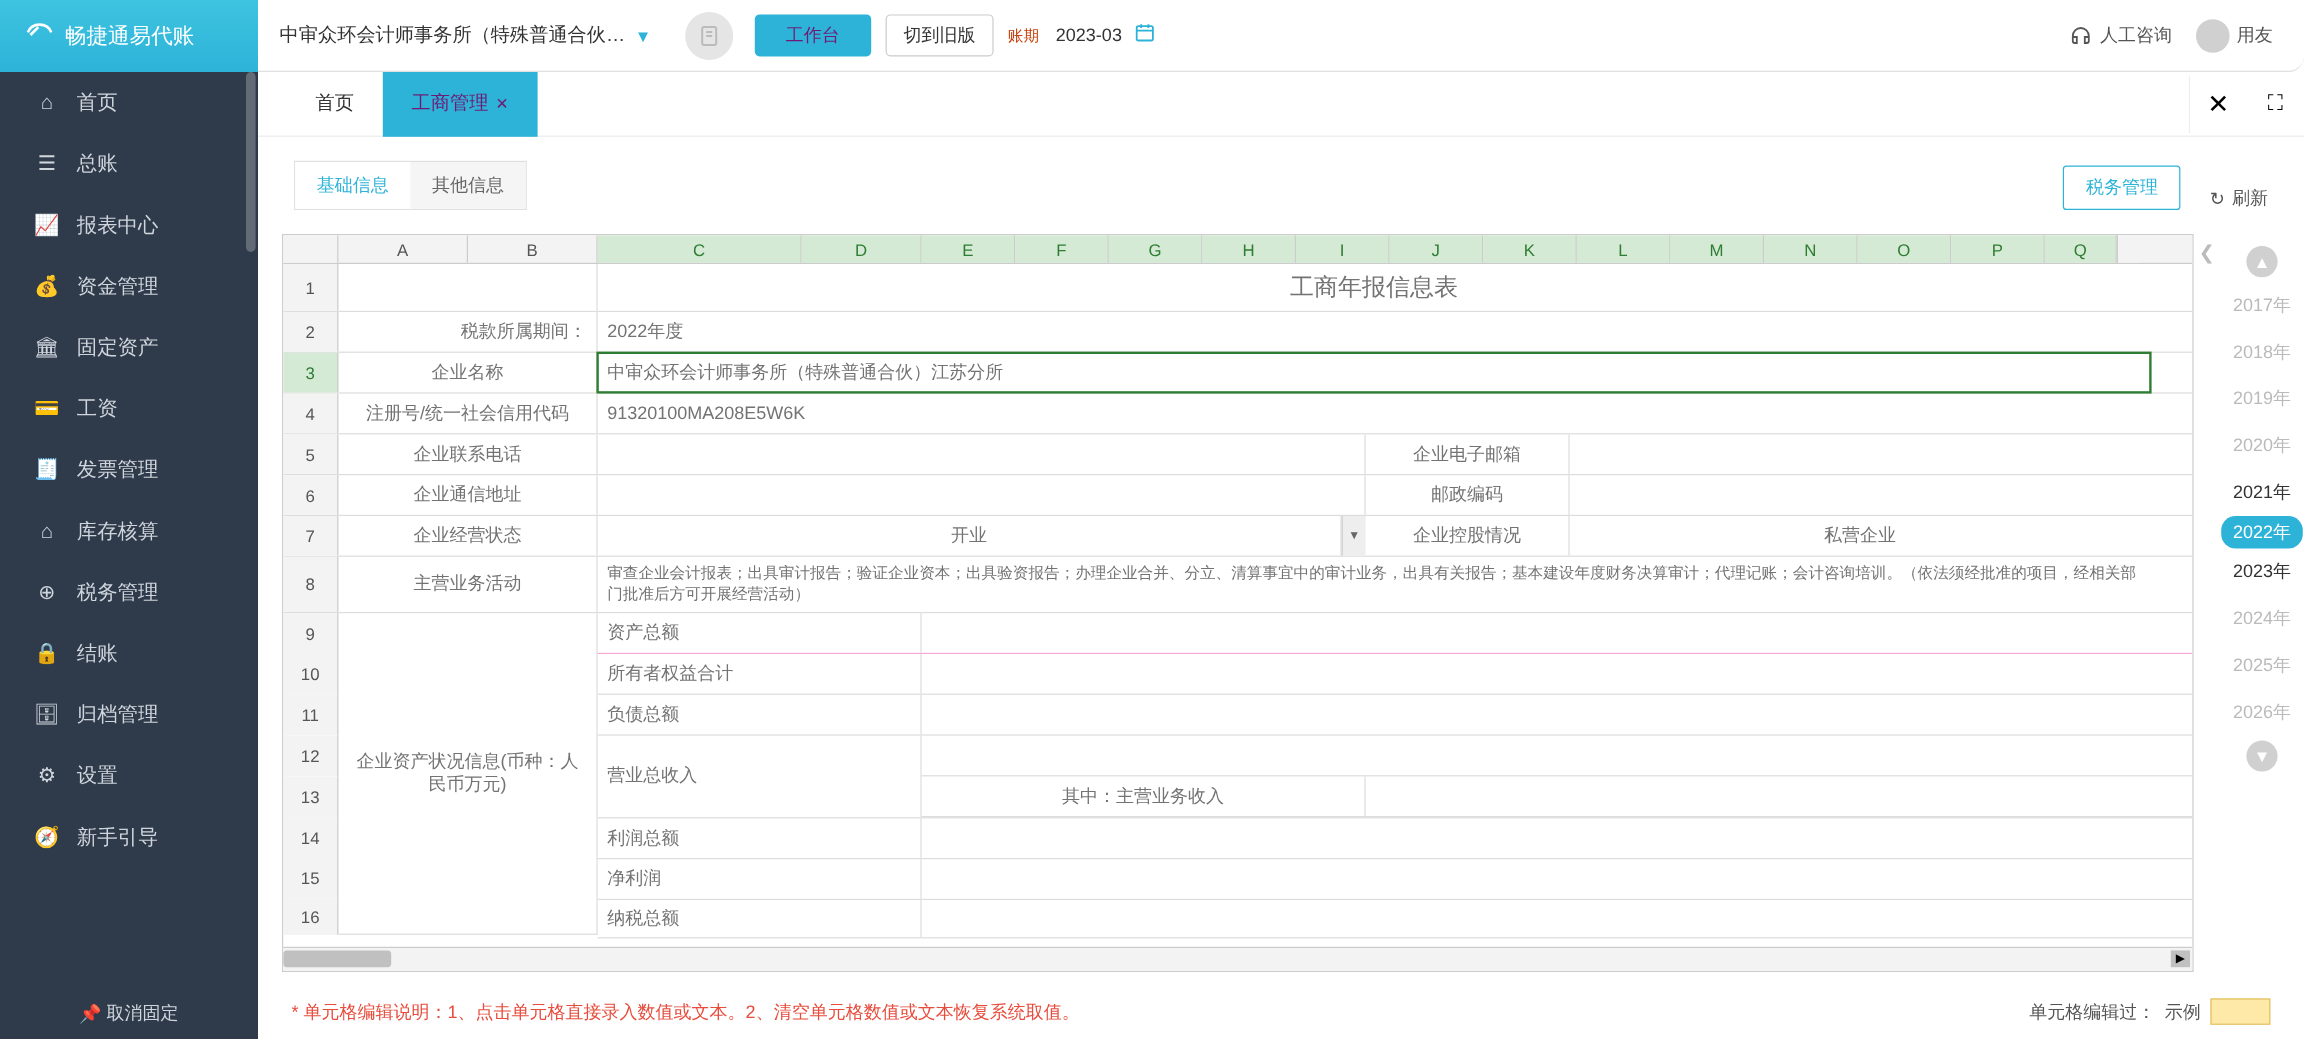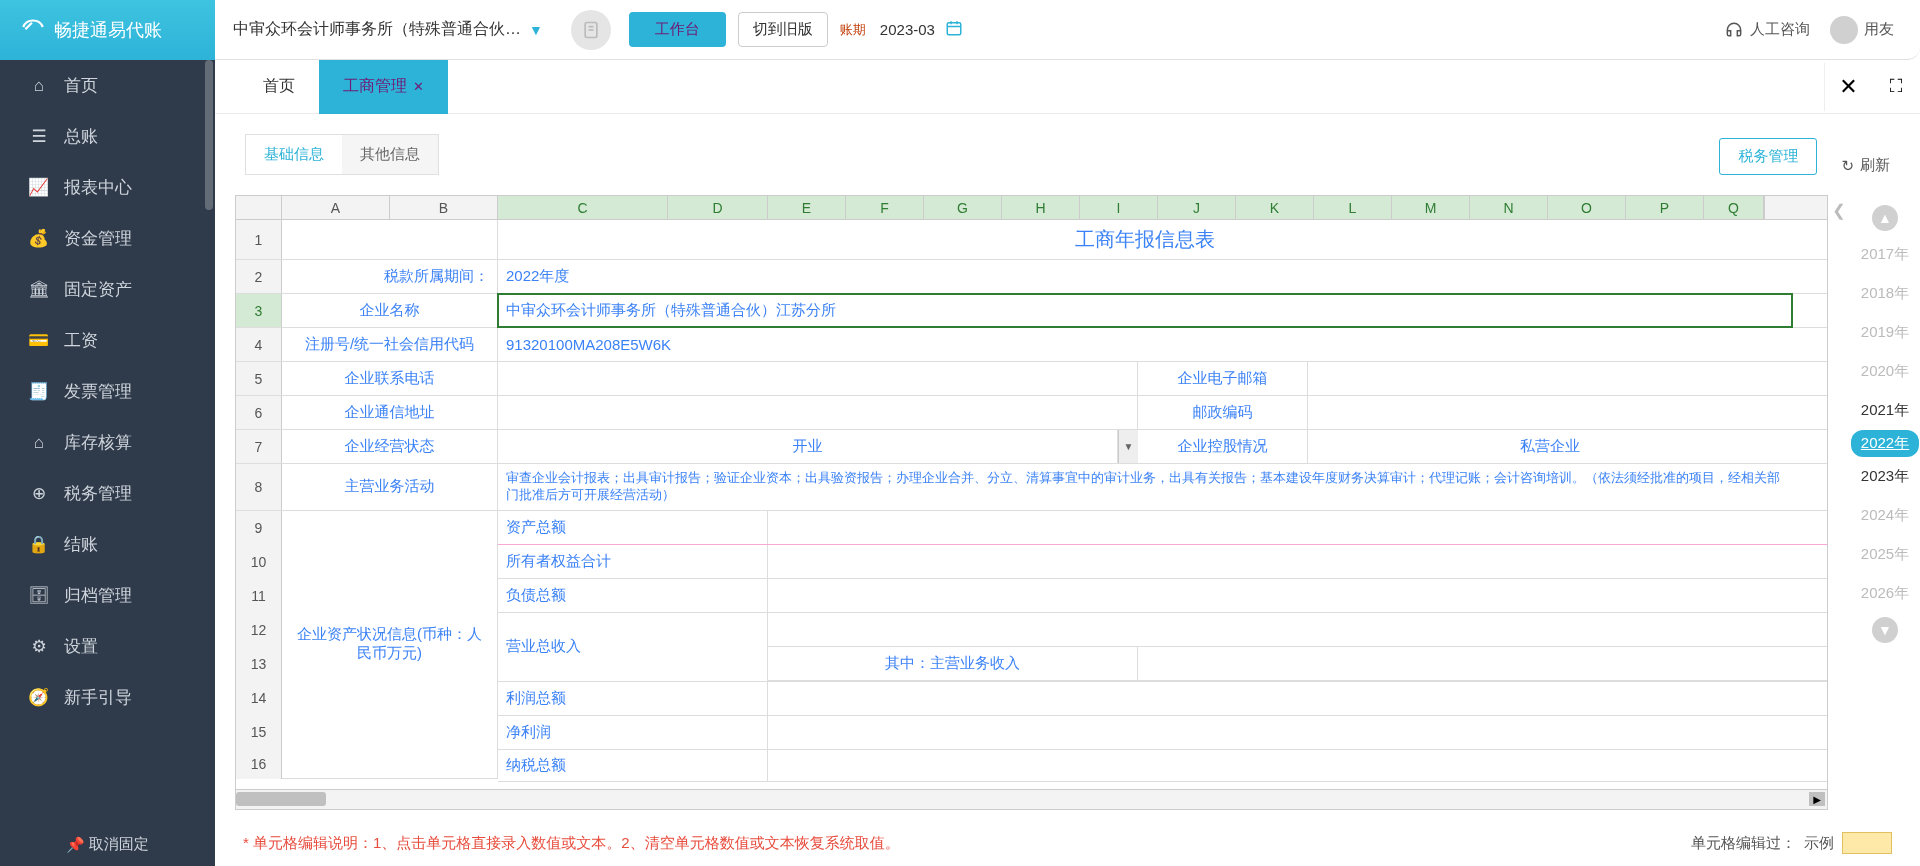--- a/index.html
+++ b/index.html
@@ -57,37 +57,37 @@
 .sheet-wrap { display: flex; flex: 1; padding: 20px 0 10px 20px; overflow: hidden; }
 .sheet { flex: 1; border: 1px solid #ccc; overflow: hidden; position: relative; display: flex; flex-direction: column; }
 .col-headers { display: flex; background: #f3f3f3; border-bottom: 1px solid #ccc; height: 24px; }
 .corner { width: 46px; border-right: 1px solid #ccc; background: #f3f3f3; }
 .col-h { border-right: 1px solid #ccc; text-align: center; font-size: 14px; color: #555; line-height: 24px; }
 .col-h.sel { background: #d5ead5; color: #2e7d32; }
 .grid-body { flex: 1; overflow: hidden; position: relative; }
 .row { display: flex; border-bottom: 1px solid #ddd; min-height: 34px; }
 .row.sel .row-h { background: #d5ead5; color: #2e7d32; }
 .row-h { width: 46px; border-right: 1px solid #ccc; background: #f3f3f3; text-align: center; font-size: 14px; color: #555; display: flex; align-items: center; justify-content: center; }
-.cell { border-right: 1px solid #ddd; padding: 6px 8px; font-size: 15px; color: #3b82f6; overflow: hidden; white-space: nowrap; display: flex; align-items: center; }
+.cell { border-right: 1px solid #ddd; padding: 6px 8px; font-size: 15px; color: #737373; overflow: hidden; white-space: nowrap; display: flex; align-items: center; }
 .cell.center { justify-content: center; }
 .cell.title { font-size: 20px; font-weight: 400; justify-content: center; }
 .cell.selected { outline: 2px solid #2e7d32; outline-offset: -1px; }
 .dropdown-ind { width: 20px; background: #eee; border-left: 1px solid #ccc; display: flex; align-items: center; justify-content: center; font-size: 10px; color: #666; cursor: pointer; }
 
 .hscroll { height: 20px; background: #f3f3f3; border-top: 1px solid #ccc; position: relative; }
 .hscroll-thumb { position: absolute; left: 0; top: 2px; height: 14px; width: 90px; background: #c0c0c0; border-radius: 3px; }
 .hscroll-arrow-r { position: absolute; right: 2px; top: 2px; width: 16px; height: 14px; background: #c0c0c0; display: flex; align-items: center; justify-content: center; font-size: 10px; }
 .vscroll { width: 20px; background: #f3f3f3; border-left: 1px solid #ccc; }
 
 
 .year-panel { width: 70px; background: #fff; display: flex; flex-direction: column; align-items: center; padding: 6px 0; }
 .year-arrow { width: 26px; height: 26px; border-radius: 50%; background: #d0d0d0; color: #fff; display: flex; align-items: center; justify-content: center; cursor: pointer; font-size: 14px; margin: 4px 0; }
 .year-item { font-size: 15px; color: #bbb; padding: 10px 0; cursor: pointer; }
 .year-item.enabled { color: #333; }
-.year-item.active { background: #2db3d8; color: #fff; border-radius: 12px; padding: 4px 10px; text-decoration: underline; }
+.year-item.active { background: #2db3d8; color: #fff; border-radius: 12px; padding: 4px 10px; }
 
 
 .footer-note { padding: 12px 28px; font-size: 15px; display: flex; align-items: center; }
 .footer-note .warn { color: #e74c3c; }
 .footer-note .right { margin-left: auto; display: flex; align-items: center; gap: 8px; color: #555; }
 .sample-box { width: 50px; height: 22px; background: #ffe9a8; border: 1px solid #e0c060; }
 
 
 .collapse-handle { width: 22px; display: flex; align-items: flex-start; justify-content: center; padding-top: 6px; color: #bbb; cursor: pointer; font-size: 16px; }
 </style>

